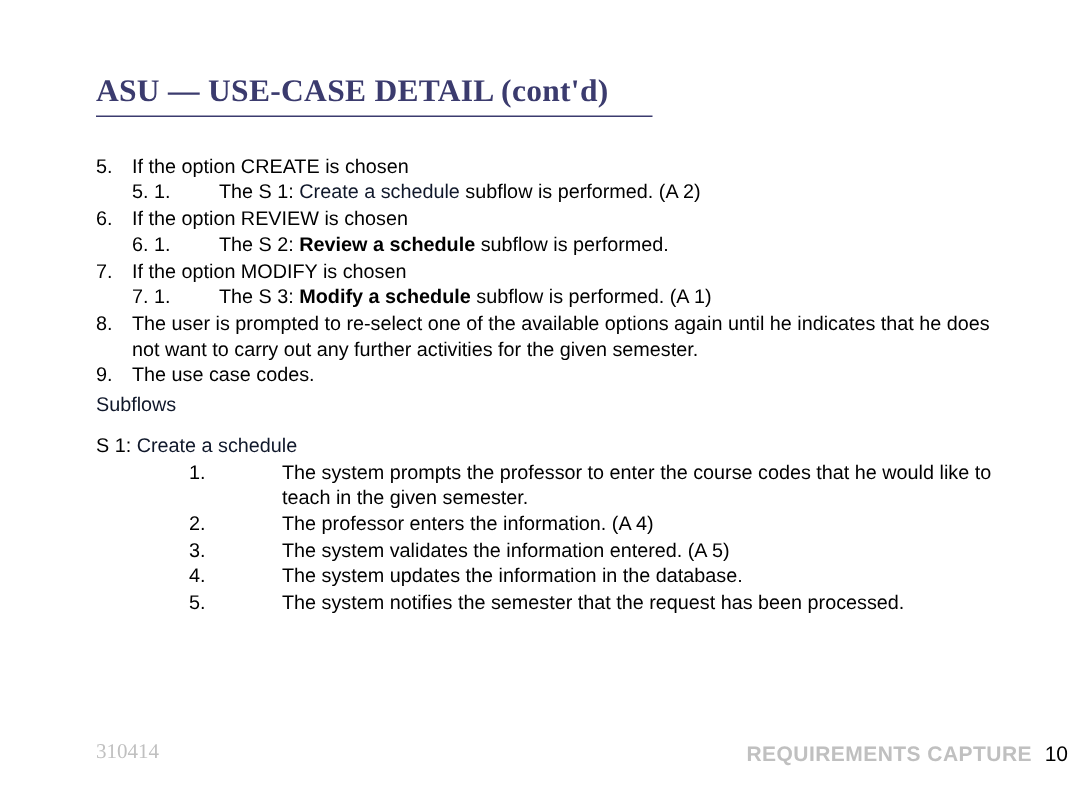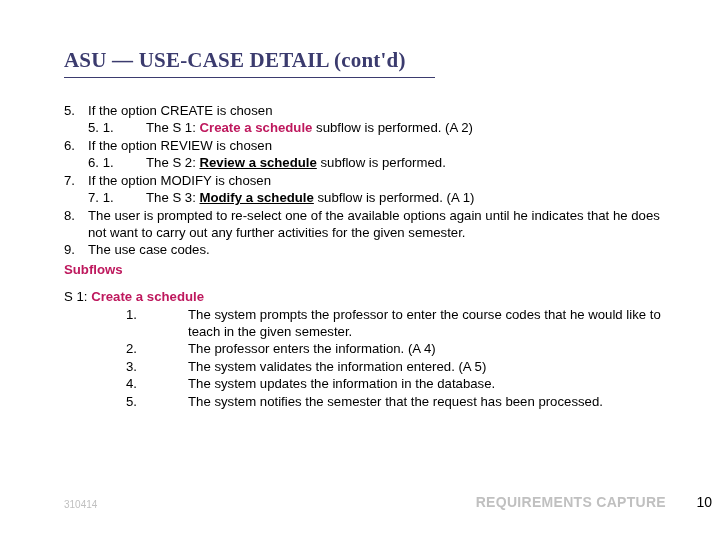--- a/index.html
+++ b/index.html
@@ -52,26 +52,25 @@
     display: flex;
   }
   .sub-num-col {
     width: 58px;
     flex-shrink: 0;
   }
   .sub-body-col {
     flex: 1;
   }
   .maroon {
-    color: #be185d;
-    font-weight: bold;
+    color: #0f172a;
+    font-weight: normal;
   }
   .bold {
     font-weight: bold;
-    text-decoration: underline;
   }
   .sub-head {
     margin-top: 2px;
     margin-bottom: 10px;
   }
   .s1-head {
   }
   .s1-list {
     padding-left: 62px;
   }
@@ -83,25 +82,26 @@
     flex-shrink: 0;
   }
   .s1-body-col {
     flex: 1;
   }
   .footer-left {
     position: absolute;
     left: 64px;
     bottom: 30px;
     color: #c0c0c0;
-    font-size: 10px;
+    font-size: 14px;
+    font-family: Liberation Serif, serif;
   }
   .footer-right {
     position: absolute;
-    right: 54px;
+    right: 32px;
     bottom: 30px;
     color: #c0c0c0;
     font-size: 14px;
     font-weight: bold;
     letter-spacing: 0.3px;
   }
   .page-num {
     position: absolute;
     right: 8px;
     bottom: 30px;

